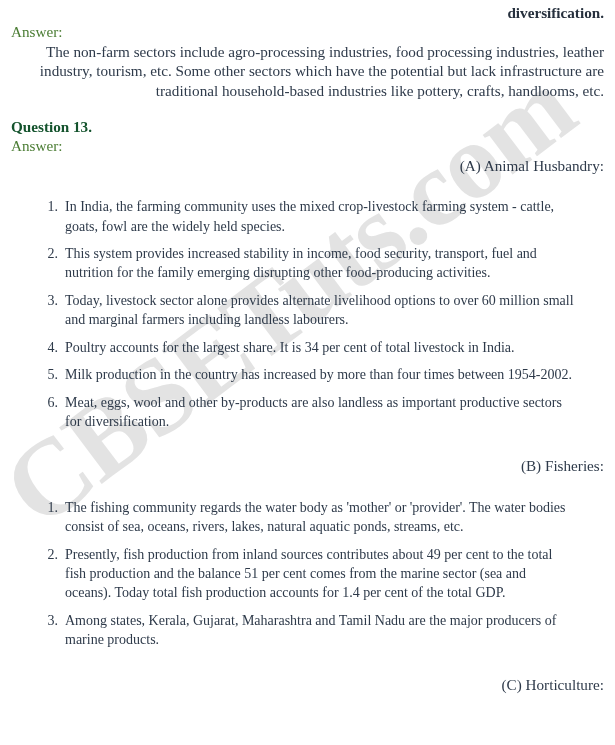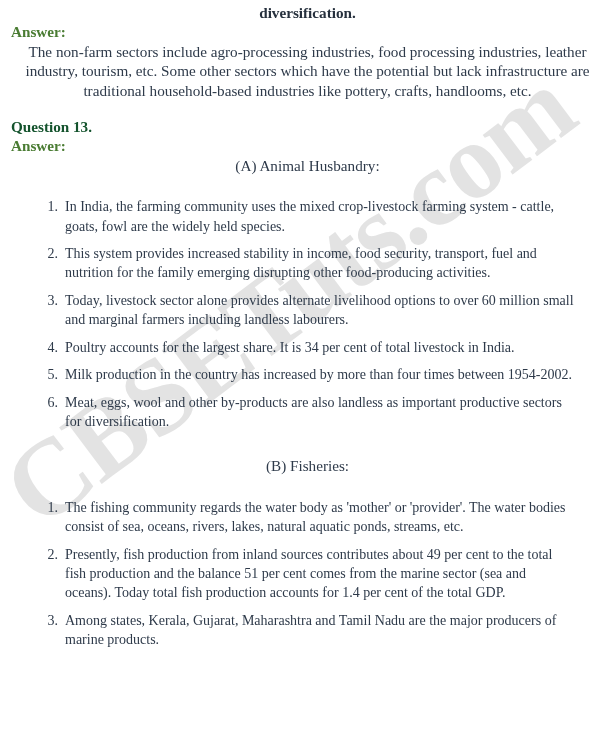--- a/index.html
+++ b/index.html
@@ -45,37 +45,37 @@
     padding: 3px 11px 0 11px;
     box-sizing: border-box;
     width: 615px;
   }
 
   .para {
     font-size: 15.2px;
     line-height: 19.4px;
     color: #2e3a4a;
     margin: 0;
-    text-align: center;
+    text-align: right;
   }
   .para.bold {
     font-weight: 700;
     color: #26303d;
   }
   .q-number {
     font-size: 15.2px;
     line-height: 19.4px;
     font-weight: 700;
     color: #14532d;
     margin: 0;
   }
   .answer-label {
     font-size: 15.2px;
     line-height: 19.4px;
-    font-weight: 700;
+    font-weight: 400;
     color: #4a7c33;
     margin: 0;
   }
   .spacer-md { height: 14px; }
   .spacer-lg { height: 17px; }
 
   ol.num-list {
     margin: 0;
     padding: 0 0 0 46px;
     list-style: none;
@@ -142,14 +142,15 @@
   <div class="spacer-md"></div>
 
   <ol class="num-list">
     <li>The fishing community regards the water body as 'mother' or 'provider'. The water bodies consist of sea, oceans, rivers, lakes, natural aquatic ponds, streams, etc.</li>
     <li>Presently, fish production from inland sources contributes about 49 per cent to the total fish production and the balance 51 per cent comes from the marine sector (sea and oceans). Today total fish production accounts for 1.4 per cent of the total GDP.</li>
     <li>Among states, Kerala, Gujarat, Maharashtra and Tamil Nadu are the major producers of marine products.</li>
   </ol>
 
   <div class="spacer-lg"></div>
 
+  <p class="para">(C) Horticulture:</p>
 
 </div>
 
 </body></html>

